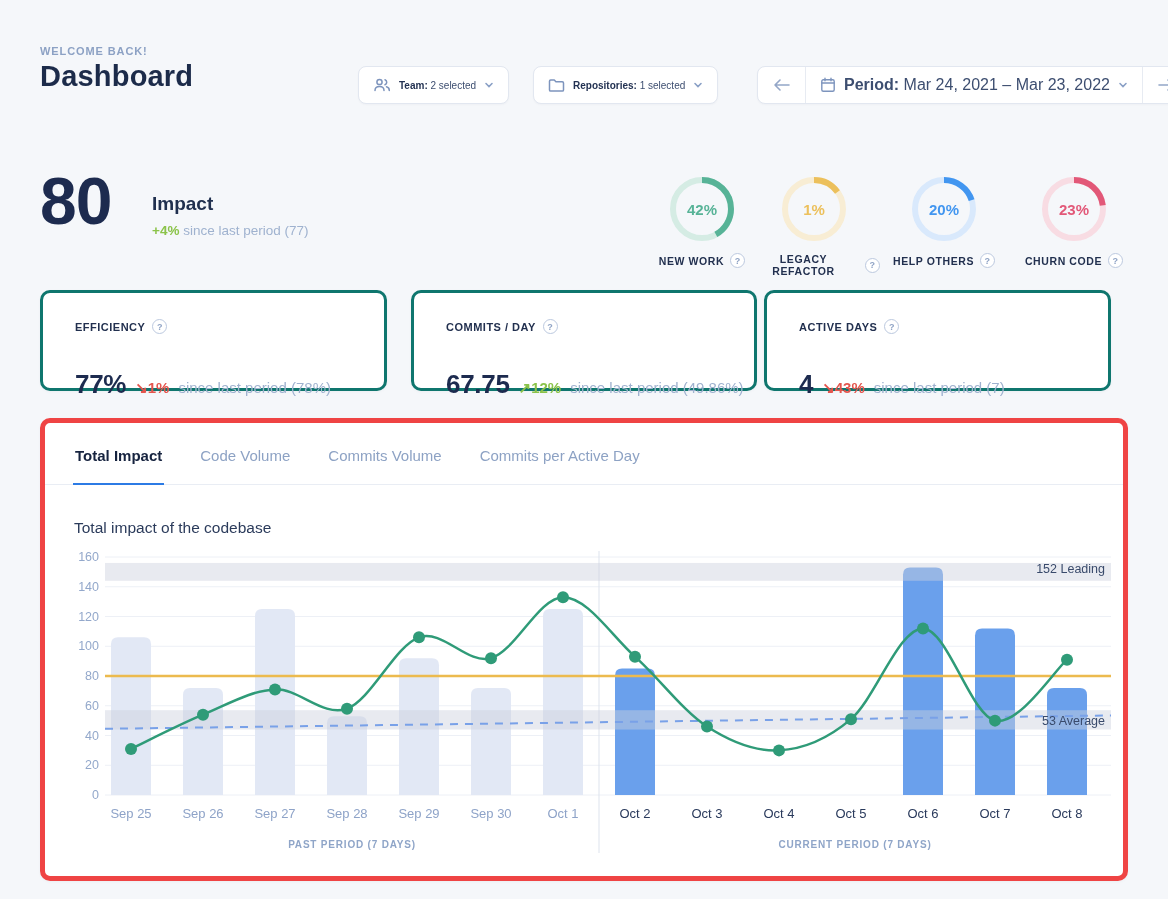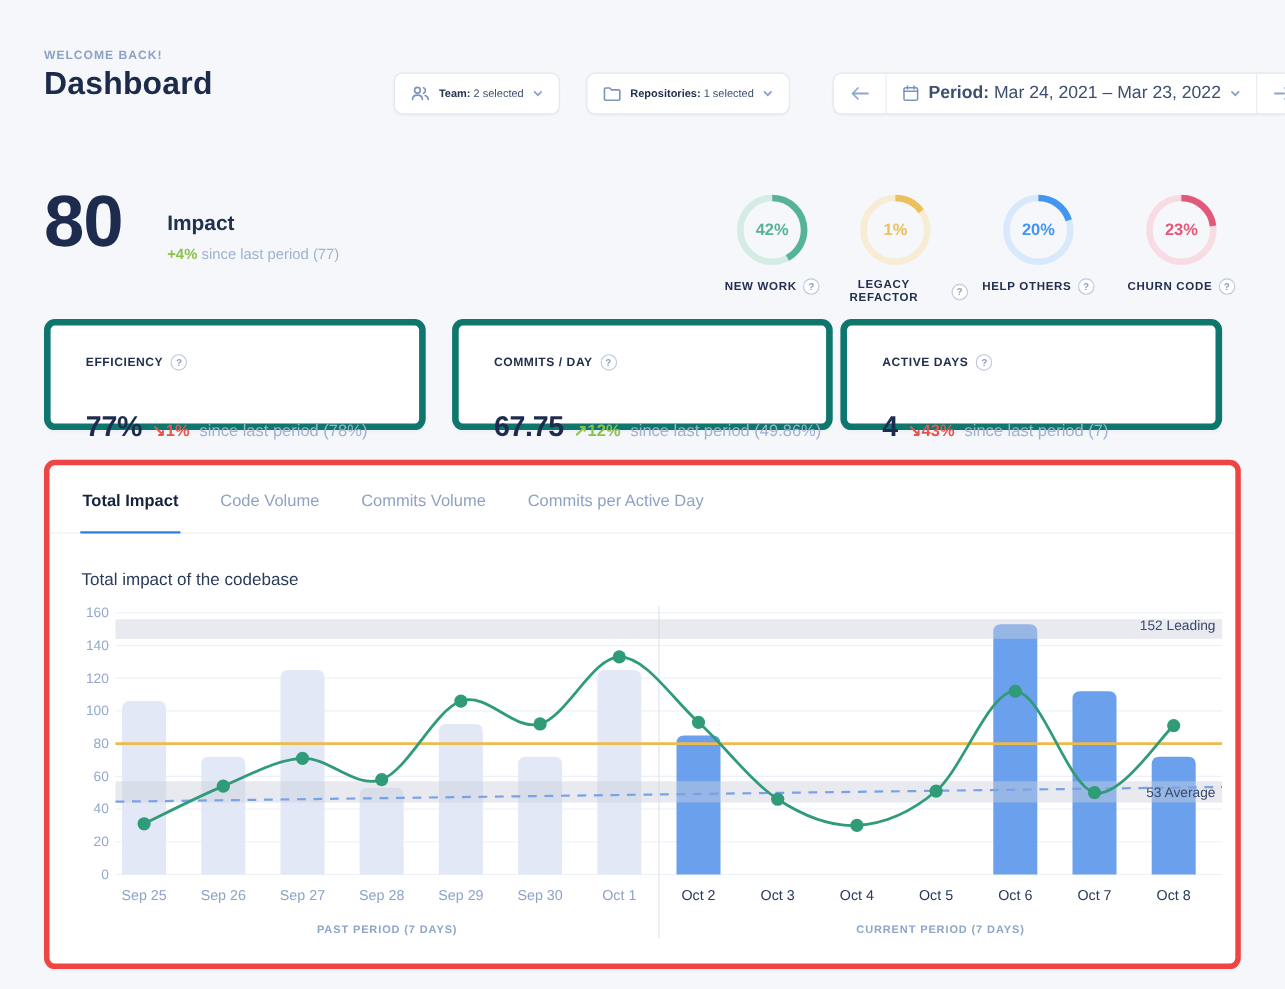--- a/index.html
+++ b/index.html
@@ -45,21 +45,21 @@
   .donut .pct { position:absolute; left:0; top:0; width:66px; height:66px; display:flex; align-items:center; justify-content:center; font-size:15px; font-weight:700; }
   .donut .dlabel { margin-top:11px; font-size:10.5px; font-weight:800; letter-spacing:.6px; color:#22304f; display:flex; align-items:center; justify-content:center; gap:6px; }
   .help {
     width:15px; height:15px; border:1px solid #bcc9df; border-radius:50%;
     font-size:9px; color:#8fa3c5; display:inline-flex; align-items:center; justify-content:center;
     font-weight:700; flex:0 0 auto; cursor:pointer; background:#fff;
   }
 
   
   .stat-card {
-    top:290px; height:101px; background:#fff; border:6px solid #0f766e; border-radius:10px;
+    top:290px; height:101px; background:#fff; border:3px solid #0f766e; border-radius:10px;
     box-shadow:0 1px 3px rgba(23,43,77,.04); padding:26px 30px 0 32px;
   }
   .stat-head { display:flex; align-items:center; gap:7px; font-size:11px; font-weight:800; letter-spacing:.5px; color:#22304f; }
   .stat-row { margin-top:13px; display:flex; align-items:baseline; gap:9px; white-space:nowrap; }
   .stat-value { font-size:26px; font-weight:700; color:#1d2b4f; letter-spacing:-.3px;margin-top:22px; }
   .stat-delta { font-size:15px; font-weight:700; }
   .stat-note { font-size:15px; color:#9fb2cf; }
 
   
   .chart-card {

